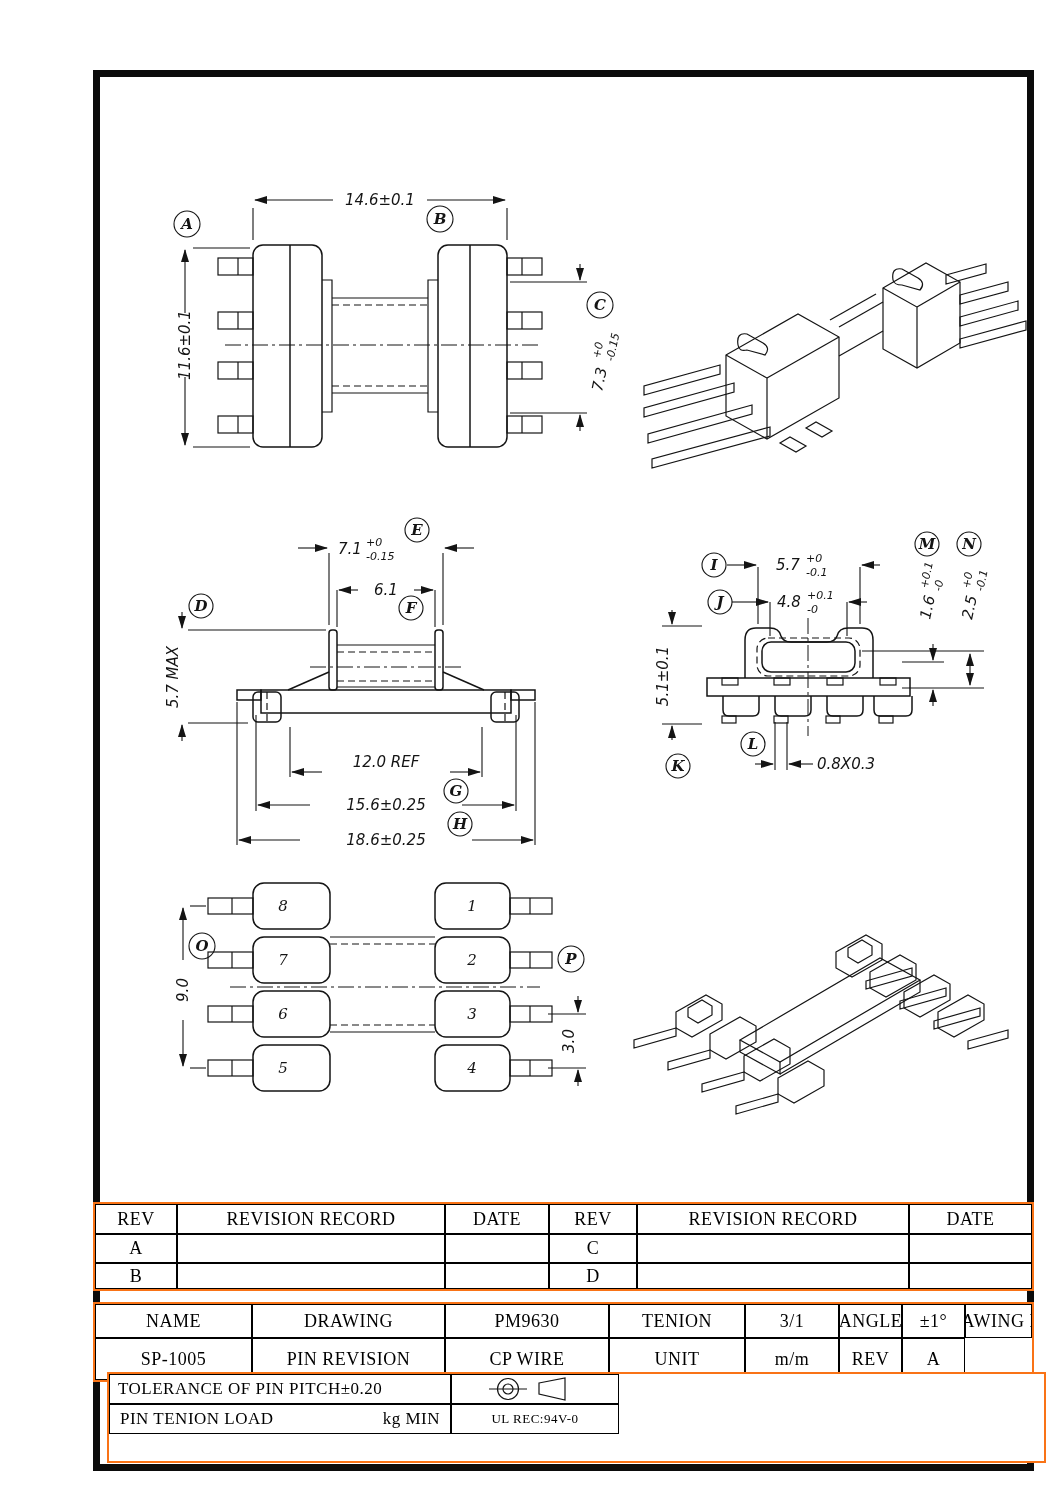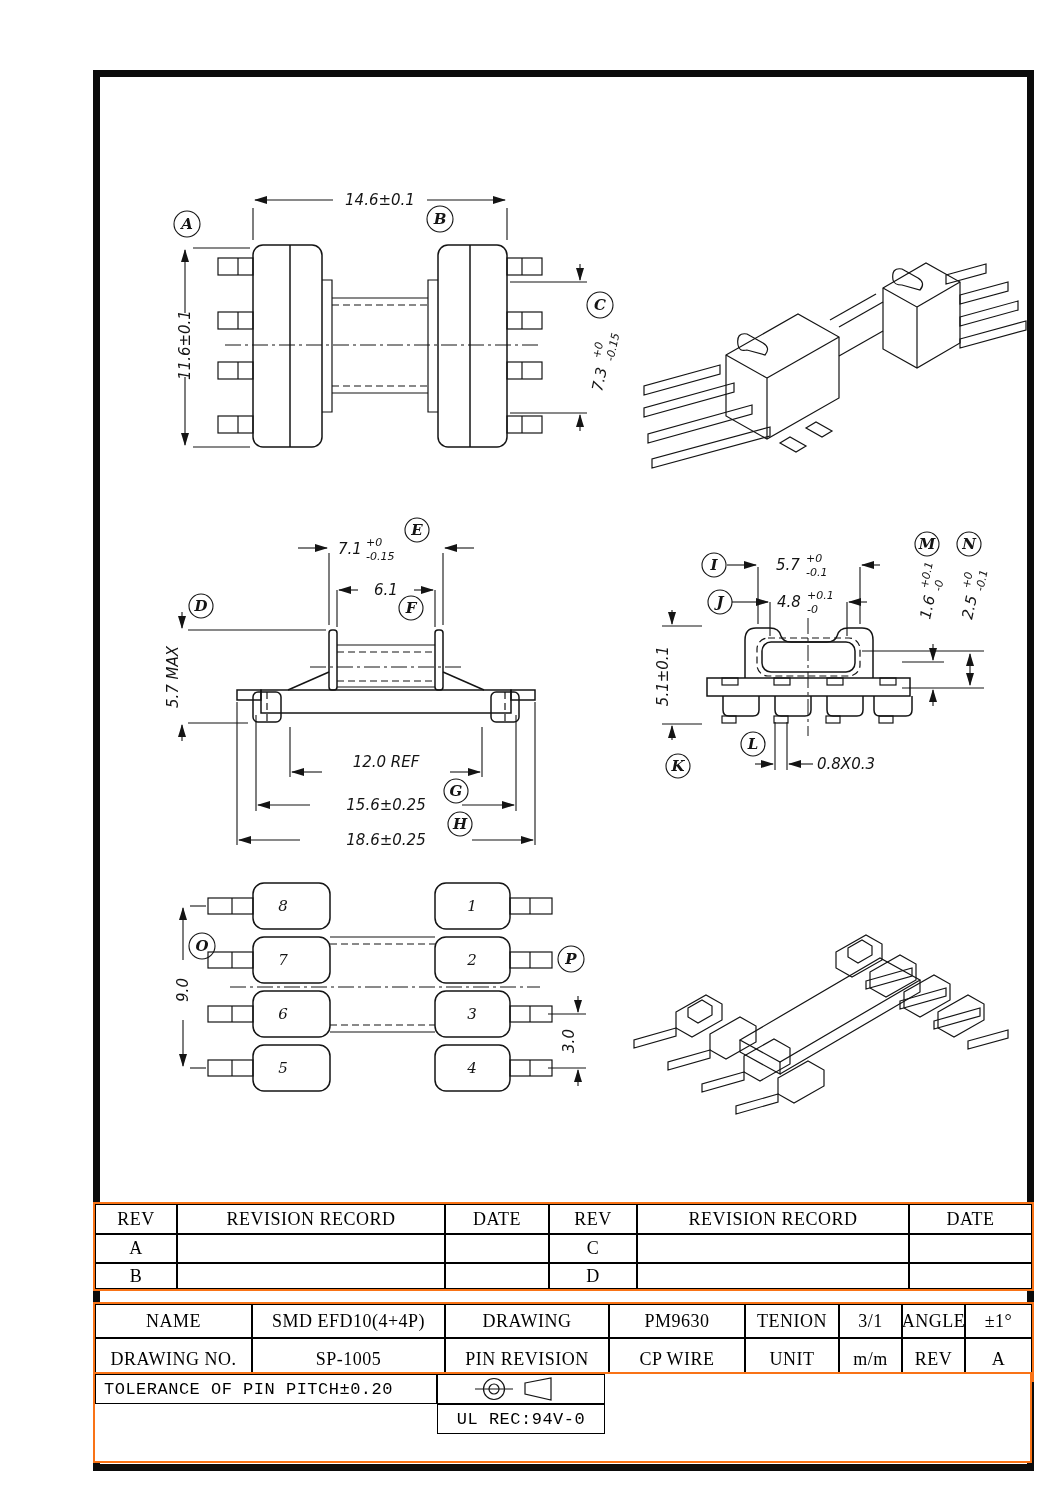--- a/index.html
+++ b/index.html
@@ -438,43 +438,46 @@
     <div class="c">B</div>
     <div class="c"></div>
     <div class="c"></div>
     <div class="c">D</div>
     <div class="c"></div>
     <div class="c"></div>
   </div>
 
   <div class="grid" style="left:93px;top:1302px;width:941px;height:80px;grid-template-columns:157px 193px 164px 136px 94px 63px 63px 1fr;grid-template-rows:34px 1fr;">
     <div class="c">NAME</div>
-    <div class="c">SMD EFD10(4+4P)</div>
     <div class="c">DRAWING</div>
     <div class="c">PM9630</div>
     <div class="c">TENION</div>
     <div class="c">3/1</div>
     <div class="c">ANGLE</div>
     <div class="c">±1°</div>
     <div class="c">DRAWING NO.</div>
     <div class="c">SP-1005</div>
     <div class="c">PIN REVISION</div>
     <div class="c">CP WIRE</div>
     <div class="c">UNIT</div>
     <div class="c">m/m</div>
     <div class="c">REV</div>
     <div class="c">A</div>
   </div>
 
-  <div class="grid" style="left:93px;top:1372px;width:939px;height:91px;grid-template-columns:342px 168px 1fr;grid-template-rows:30px 30px 1fr;font-family:Liberation Mono, monospace;">
+  <div class="grid" style="left:107px;top:1372px;width:939px;height:91px;grid-template-columns:342px 168px 1fr;grid-template-rows:30px 30px 1fr;">
     <div class="c left" style="font-size:17px">TOLERANCE OF PIN PITCH±0.20</div>
     <div class="c">
       <svg width="92" height="26" style="position:static">
         <line class="dl" x1="0" y1="13" x2="38" y2="13"></line>
         <circle class="olt" cx="19" cy="13" r="10.5"></circle>
         <circle class="olt" cx="19" cy="13" r="5"></circle>
         <path class="olt" d="M50,7 L76,2 L76,24 L50,18 Z"></path>
       </svg>
     </div>
-    <div class="c" style="grid-row:2;grid-column:2;font-size:17px">UL REC:94V-0</div>
+    <div class="c between" style="grid-row:2;grid-column:1;font-size:17px">
+      <span>PIN TENION LOAD</span>
+      <span>kg MIN</span>
+    </div>
+    <div class="c" style="grid-row:2;grid-column:2;font-size:13px">UL REC:94V-0</div>
 
   </div>
 </div>
 
 </body></html>

